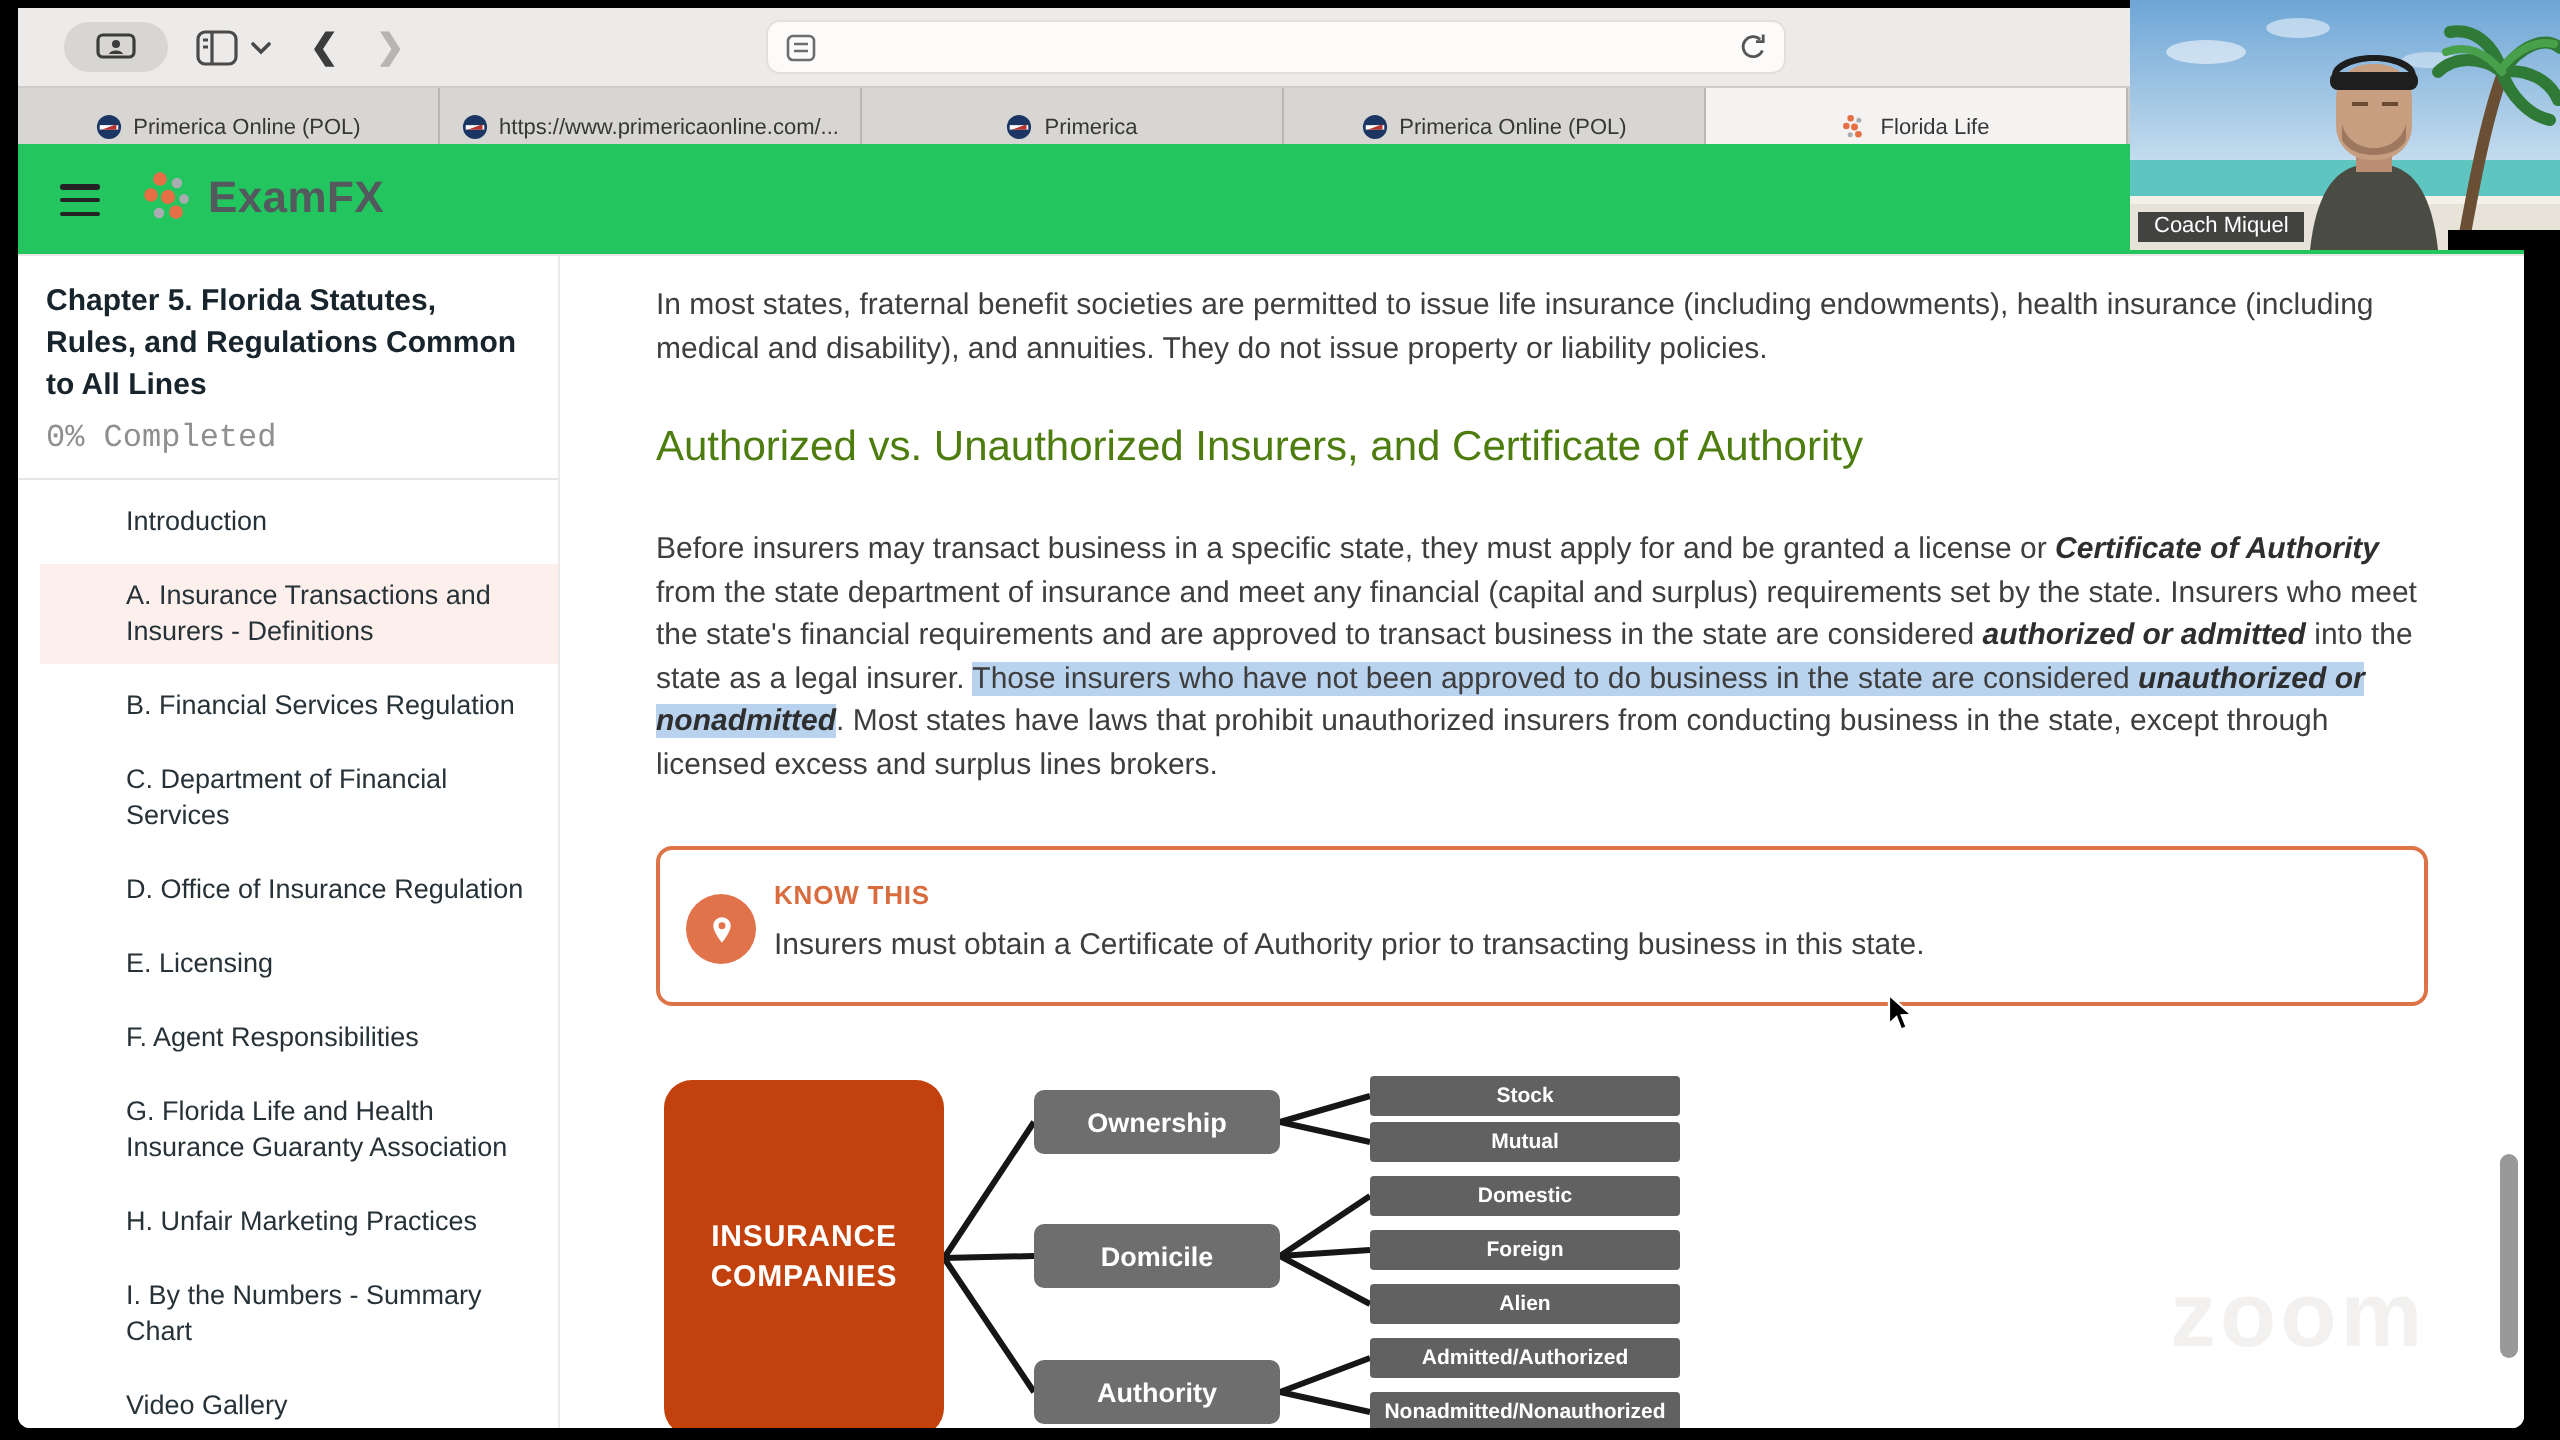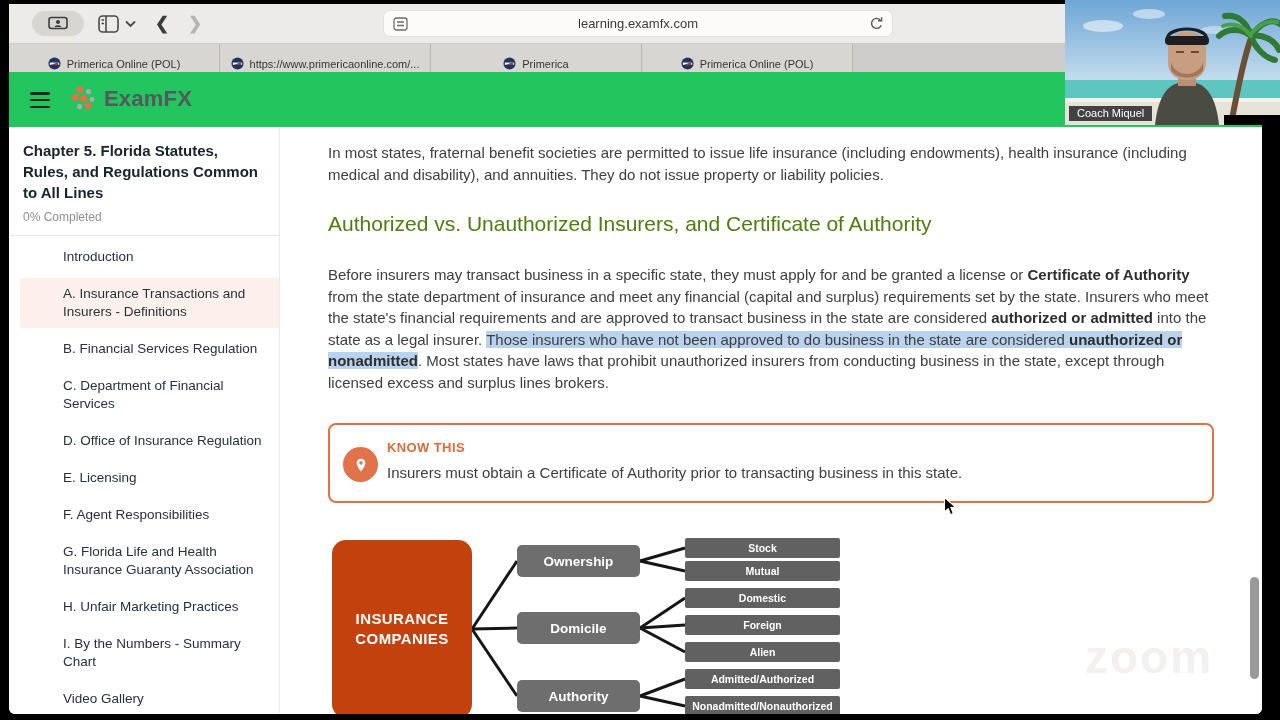--- a/index.html
+++ b/index.html
@@ -28,29 +28,29 @@
   
   .appheader { position:absolute; left:0; top:68px; width:100%; height:56px; background:#22c55e; border-bottom:1px solid #e9e7e5; }
   .hamburger { position:absolute; left:21px; top:20px; width:20px; height:16px; display:flex; flex-direction:column; justify-content:space-between; }
   .hamburger span { display:block; height:2.5px; background:#222; border-radius:2px; }
   .logo { position:absolute; left:62px; top:13px; display:flex; align-items:center; gap:6px; }
   .logo-text { font-size:22px; font-weight:700; color:#54595d; letter-spacing:.2px; }
 
   
   .sidebar { position:absolute; left:0; top:124px; width:271px; height:586px; background:#fff; border-right:1px solid #eceae8; overflow:hidden; }
   .chapter-title { margin:12px 14px 0 14px; font-size:15px; line-height:21px; font-weight:700; color:#17242c; }
-  .progress { margin:7px 14px 0 14px; font-size:12px; color:#8f8f8f; }
+  .progress { margin:7px 14px 0 14px; font-size:16px; color:#8f8f8f;font-family:Liberation Mono, monospace; }
   .side-divider { margin-top:11px; border-top:1px solid #e7e5e3; }
   .side-item { padding:7px 10px 7px 43px; font-size:13.5px; line-height:18px; color:#263238; margin-top:5px; cursor:pointer;margin-left:11px; }
   .side-item.active { background:#fdf0ec; }
 
   
   .main { position:absolute; left:271px; top:124px; width:982px; height:586px; background:#fff; overflow:hidden; }
   .para { position:absolute; font-size:15px; line-height:21.5px; color:#3e3e3e; }
-  .para .b { font-weight:700; color:#2e2e2e; }
+  .para .b { font-weight:700; color:#2e2e2e;font-style:italic; }
   .para .hl { background:#b9d2ee; }
   .h2 { position:absolute; font-size:21px; font-weight:400; color:#4d7c0f; }
 
   .know-box { position:absolute; left:48px; top:295px; width:886px; height:80px; border:2px solid #dd7448; border-radius:8px; background:#fff; }
   .know-pin { position:absolute; left:13px; top:22px; width:35px; height:35px; border-radius:50%; background:#e0734a; display:flex; align-items:center; justify-content:center; }
   .know-title { position:absolute; left:57px; top:15px; font-size:13px; font-weight:700; color:#d96c3f; letter-spacing:.4px; }
   .know-text { position:absolute; left:57px; top:39px; font-size:15px; color:#3e3e3e; }
 
   
   .diagram { position:absolute; left:48px; top:402px; width:520px; height:190px; }
@@ -102,21 +102,20 @@
     <div class="tb-icon chev" style="left:146px; top:9px;">❮</div>
     <div class="tb-icon chev dis" style="left:179px; top:9px;">❯</div>
     <div class="url-field">
       <span class="url-left-icon">
         <svg width="15" height="14" viewBox="0 0 15 14">
           <rect x="1" y="1" width="13" height="12" rx="2.5" fill="none" stroke="#6d6d6d" stroke-width="1.3"></rect>
           <line x1="4" y1="5" x2="11" y2="5" stroke="#6d6d6d" stroke-width="1.3"></line>
           <line x1="4" y1="8.5" x2="11" y2="8.5" stroke="#6d6d6d" stroke-width="1.3"></line>
         </svg>
       </span>
-      <span class="url-text">learning.examfx.com</span>
       <span class="url-reload">
         <svg width="15" height="16" viewBox="0 0 15 16">
           <path d="M12.2 9.2a5 5 0 1 1-1.1-5.4" fill="none" stroke="#555" stroke-width="1.4"></path>
           <path d="M12.6 1.2v3.6H9" fill="none" stroke="#555" stroke-width="1.4"></path>
         </svg>
       </span>
     </div>
   </div>
 
   <div class="tabbar">
@@ -152,20 +151,33 @@
       </div>
       <div class="tab">
         <span class="tab-icon">
           <svg width="13" height="13" viewBox="0 0 14 14">
             <circle cx="7" cy="7" r="6.5" fill="#1c3664"></circle>
             <rect x="2" y="6" width="10" height="2.4" fill="#fff"></rect>
             <path d="M3 8.5 L11 5.5 L11 8.5 Z" fill="#b5342e"></path>
           </svg>
         </span>
         <span>Primerica Online (POL)</span>
+      </div>
+      <div class="tab active">
+        <span class="tab-icon">
+          <svg width="13" height="13" viewBox="0 0 27 27">
+            <circle cx="9" cy="4.5" r="3.4" fill="#e76f45"></circle>
+            <circle cx="17.5" cy="6.5" r="2.6" fill="#a9adb1"></circle>
+            <circle cx="4.5" cy="12.5" r="3.4" fill="#e76f45"></circle>
+            <circle cx="13" cy="13.5" r="3.6" fill="#e76f45"></circle>
+            <circle cx="8.5" cy="21.5" r="2.6" fill="#a9adb1"></circle>
+            <circle cx="17" cy="21" r="3.4" fill="#e76f45"></circle>
+          </svg>
+        </span>
+        <span>Florida Life</span>
       </div>
     </div>
 
   <div class="appheader">
     <div class="hamburger">
         <span></span>
         <span></span>
         <span></span>
       </div>
     <div class="logo">

